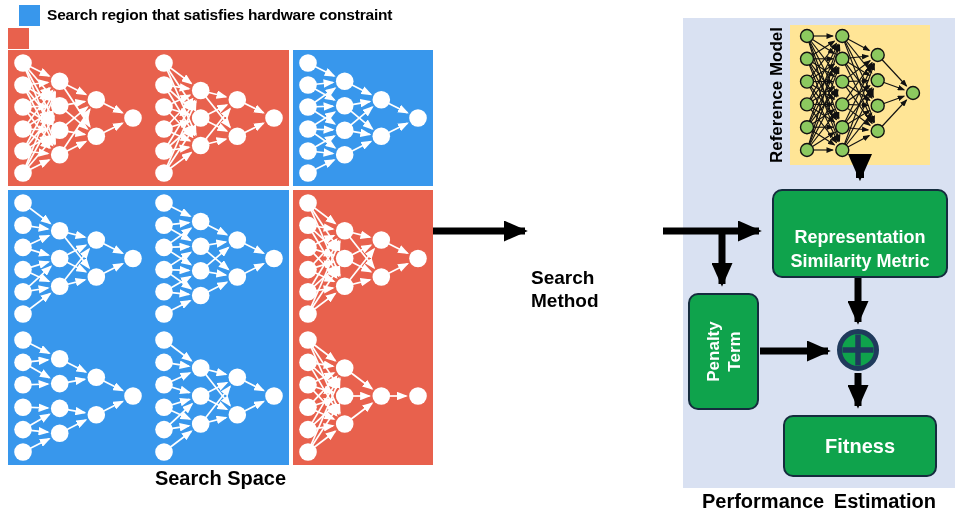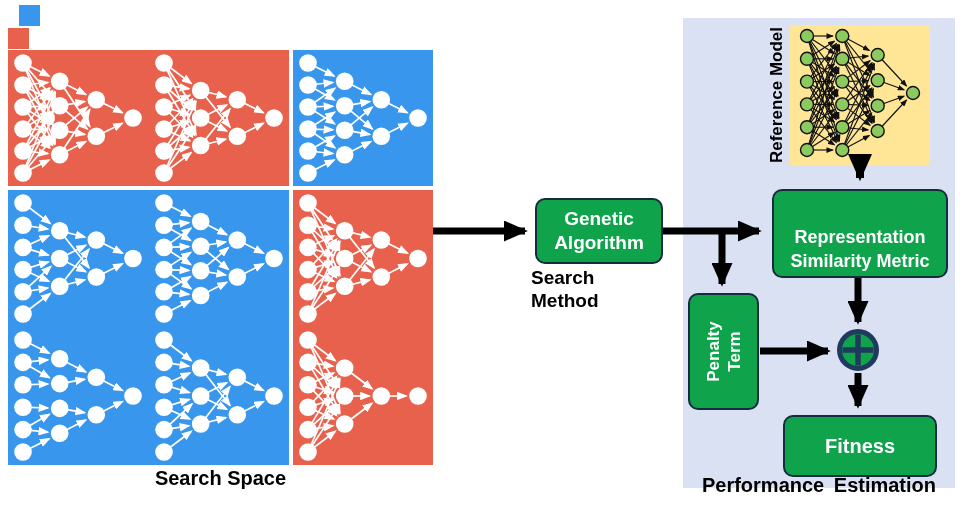--- a/index.html
+++ b/index.html
@@ -14,21 +14,21 @@
   .lrow.r2{left:8px;top:27px;}
   .swatch{width:21px;height:21px;display:inline-block;flex:0 0 auto;}
   .llabel{font-size:15.5px;font-weight:bold;letter-spacing:-0.2px;white-space:nowrap;}
   
   .grid{position:absolute;inset:0;pointer-events:none;}
   .region{position:absolute;}
   .cellnet{position:absolute;}
   
   .title{position:absolute;font-weight:bold;font-size:20px;text-align:center;}
   .ss-label{left:8px;top:467px;width:425px;}
-  .pe-label{left:683px;top:474px;width:272px;word-spacing:4px;}
+  .pe-label{left:683px;top:490px;width:272px;word-spacing:4px;}
   .sample{position:absolute;left:430px;top:203px;width:96px;text-align:center;
           font-size:19px;font-weight:bold;}
   .caption{position:absolute;left:531px;top:266px;width:136px;
            font-size:19px;font-weight:bold;line-height:1.22;}
   
   .gbox{position:absolute;background:var(--box-fill);border:2.5px solid var(--box-border);
         border-radius:10px;color:#fff;font-weight:bold;display:flex;align-items:center;
         justify-content:center;text-align:center;}
   #gaBox{left:535px;top:198px;width:128px;height:66px;font-size:19px;line-height:1.25;}
   #gaBox .inner{width:106px;}
@@ -51,20 +51,21 @@
   #arrows{position:absolute;left:0;top:0;pointer-events:none;}
 </style>
 </head>
 <body>
 
 <div class="canvas" style="--box-fill: #0FA34C; --box-border: #152C3E; --panel-bg: #D9E1F2; --ref-bg: #FFE596;">
 
   <div>
     <div class="lrow r1">
       <span class="swatch" id="sw0" style="background: rgb(56, 151, 236);"></span>
+      <span class="llabel">Search region that satisfies hardware constraint</span>
     </div>
     <div class="lrow r2">
       <span class="swatch" id="sw1" style="background: rgb(232, 97, 77);"></span>
     </div>
   </div>
 
   <div class="grid" id="grid">
       <div class="region" style="left: 8px; top: 50px; width: 281px; height: 136px; background: rgb(232, 97, 77);"></div>
       <div class="region" style="left: 293px; top: 50px; width: 140px; height: 136px; background: rgb(56, 151, 236);"></div>
       <div class="region" style="left: 8px; top: 190px; width: 281px; height: 275px; background: rgb(56, 151, 236);"></div>
@@ -435,23 +436,20 @@
           <circle cx="15.0" cy="125.0" r="8.8" fill="#FFFFFF"></circle>
           <circle cx="51.7" cy="41.0" r="8.8" fill="#FFFFFF"></circle>
           <circle cx="51.7" cy="69.0" r="8.8" fill="#FFFFFF"></circle>
           <circle cx="51.7" cy="97.0" r="8.8" fill="#FFFFFF"></circle>
           <circle cx="88.3" cy="69.0" r="8.8" fill="#FFFFFF"></circle>
           <circle cx="125.0" cy="69.0" r="8.8" fill="#FFFFFF"></circle>
         </svg></div>
     </div>
   <div class="title ss-label">Search Space</div>
 
-  <div class="gbox" id="gaBox">
-    <span class="inner">Genetic Algorithm</span>
-  </div>
   <div class="caption">Search Method</div>
 
   <div class="panel"></div>
   <div class="refbox">
     <div id="refnet"><svg width="132" height="132" viewBox="0 0 132 132">
           <defs>
             <marker id="ahref" markerWidth="6.5" markerHeight="5" refX="5.5" refY="2.5" orient="auto">
               <path d="M0,0 L6.5,2.5 L0,5 z" fill="#111111"></path>
             </marker>
           </defs>

